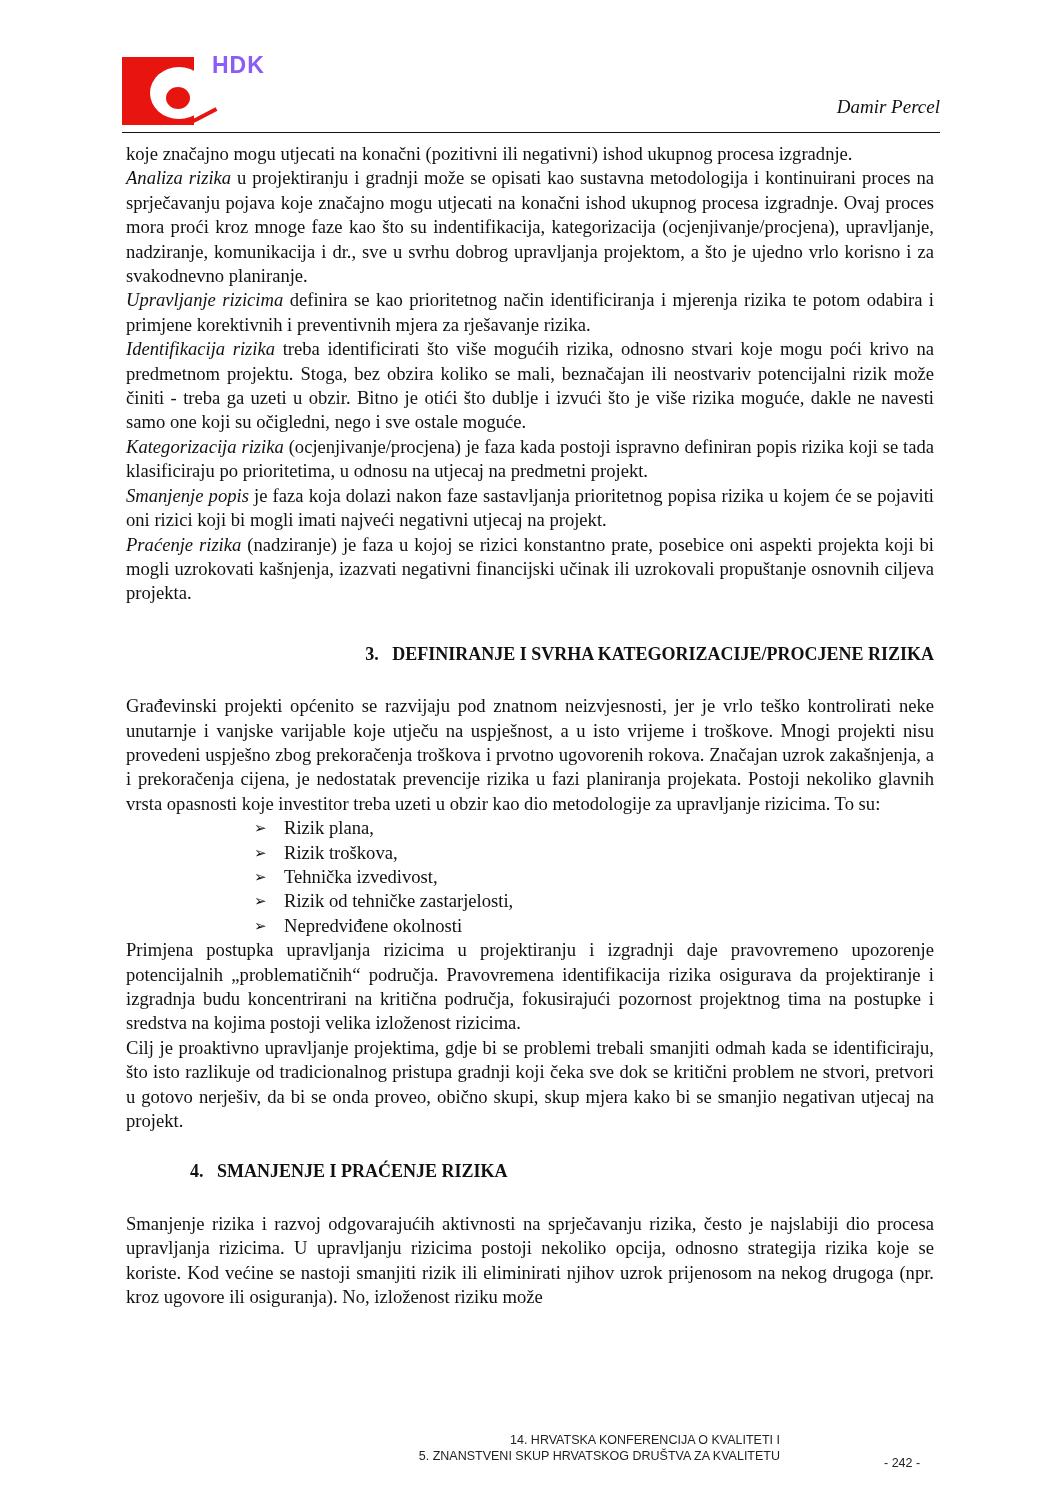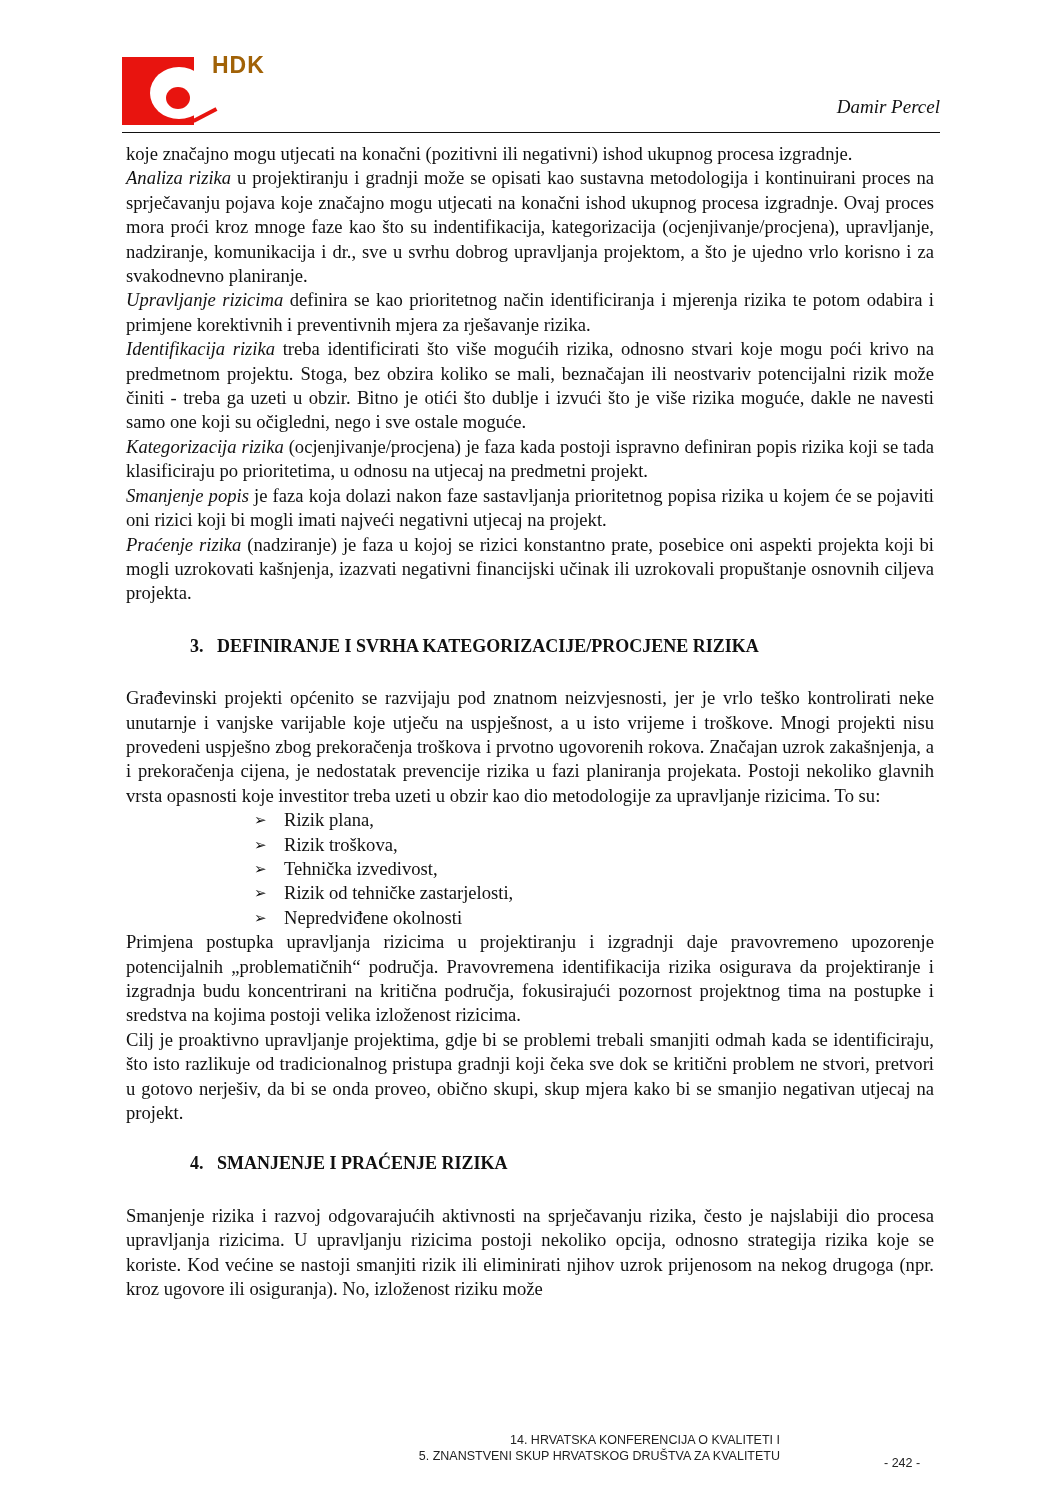--- a/index.html
+++ b/index.html
@@ -3,28 +3,28 @@
 <meta charset="utf-8">
 <style>
   html, body { margin: 0; padding: 0; background: #ffffff; }
   body { width: 1058px; height: 1497px; position: relative; overflow: hidden; color: #111; }
   .page { position: absolute; left: 0; top: 0; width: 1058px; height: 1497px; }
   .logo { position: absolute; left: 122px; top: 55px; width: 158px; height: 72px; }
   .logo .red { position: absolute; left: 0; top: 2px; width: 72px; height: 68px; background: #e8140f; }
   .logo .q { position: absolute; left: 28px; top: 12px; width: 58px; height: 52px; border-radius: 50%; background: #fff; }
   .logo .qin { position: absolute; left: 44px; top: 32px; width: 24px; height: 22px; border-radius: 50%; background: #e8140f; }
   .logo .qtail { position: absolute; left: 70px; top: 58px; width: 26px; height: 4px; background: #e8140f; transform: rotate(-28deg); }
-  .logo .hdk { position: absolute; left: 90px; top: -3px; font-family: "Liberation Sans", sans-serif; font-weight: bold; font-size: 23px; letter-spacing: 1px; color: #a16207; }
+  .logo .hdk { position: absolute; left: 90px; top: -3px; font-family: "Liberation Sans", sans-serif; font-weight: bold; font-size: 23px; letter-spacing: 1px; color: #8b5cf6; }
   .author { position: absolute; right: 118px; top: 96px; font-family: "Liberation Serif", serif; font-style: italic; font-size: 19px; color: #111; }
   .header-rule { position: absolute; left: 122px; top: 132px; width: 818px; height: 1px; background: #111; }
   .body { position: absolute; left: 126px; top: 142px; width: 808px; font-family: "Liberation Serif", serif; font-size: 18.6px; line-height: 24.4px; text-align: justify; }
   .body p { margin: 0; }
   .body em { font-style: italic; }
   h2 { font-family: "Liberation Serif", serif; font-weight: bold; font-size: 18px; margin: 0; text-align: left; }
-  .h3 { margin-top: 28px; margin-bottom: 28px; padding-left: 64px; }
+  .h3 { margin-top: 36px; margin-bottom: 28px; padding-left: 64px; text-align: right; }
   .h4 { margin-top: 26px; margin-bottom: 28px; padding-left: 64px; }
   .list { list-style: none; margin: 0; padding: 0 0 0 128px; }
   .list li { position: relative; padding-left: 30px; text-align: left; }
   .list li .bullet { position: absolute; left: 0; top: 0; font-size: 15px; }
   .footer { position: absolute; left: 380px; top: 1432px; width: 400px; font-family: "Liberation Sans", sans-serif; font-size: 12.5px; line-height: 16px; text-align: right; color: #222; }
   .pageno { position: absolute; left: 884px; top: 1448px; font-family: "Liberation Sans", sans-serif; font-size: 12.5px; color: #222; margin-top: 8px; }
 </style>
 </head>
 <body>
 

